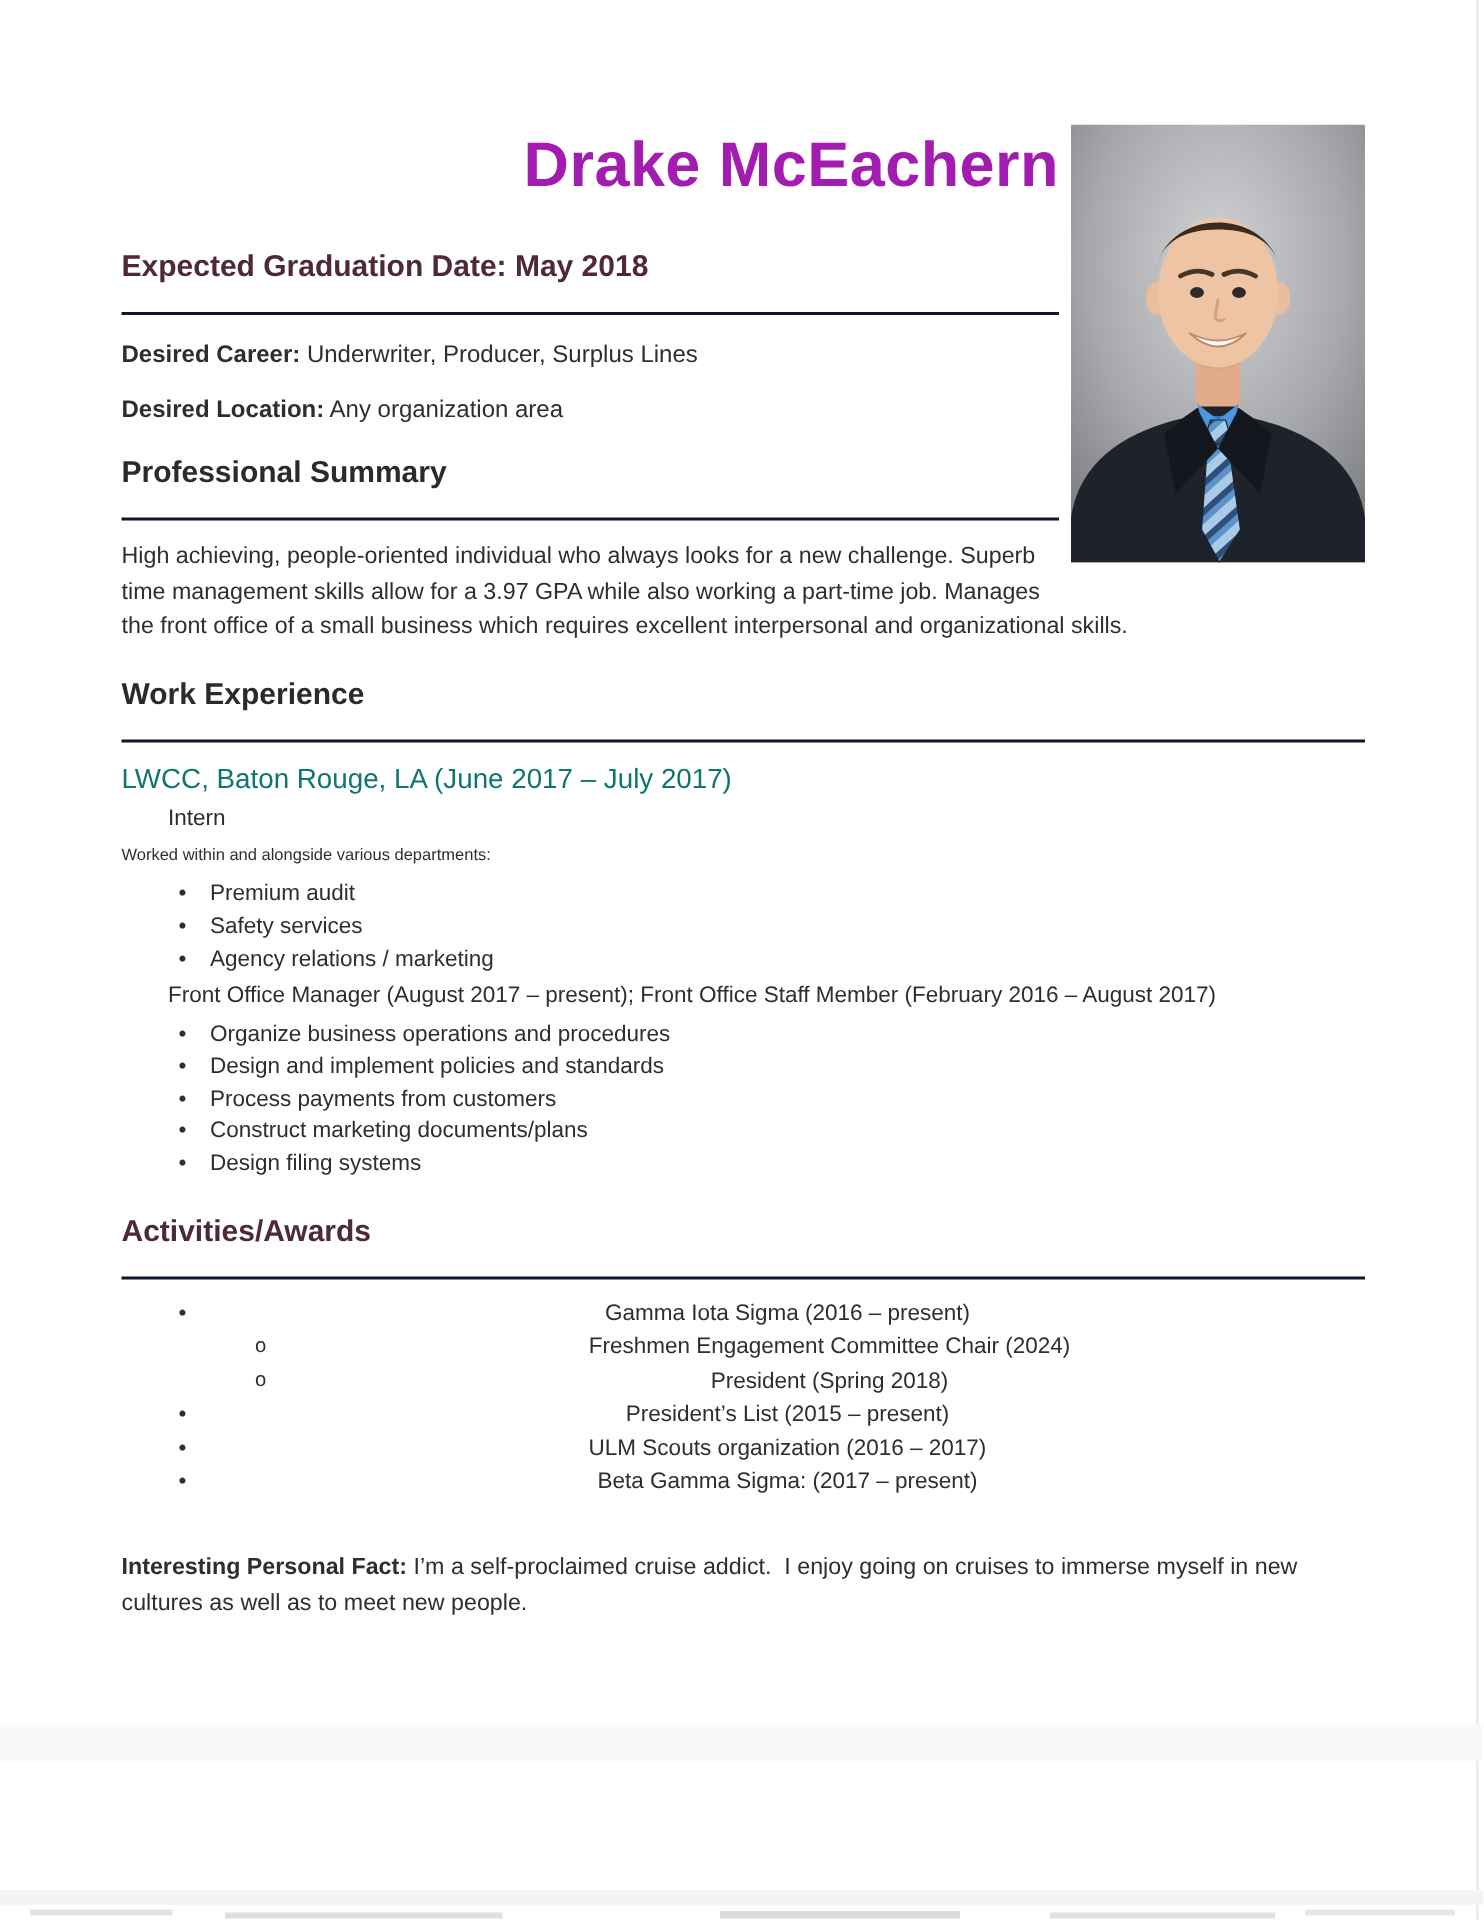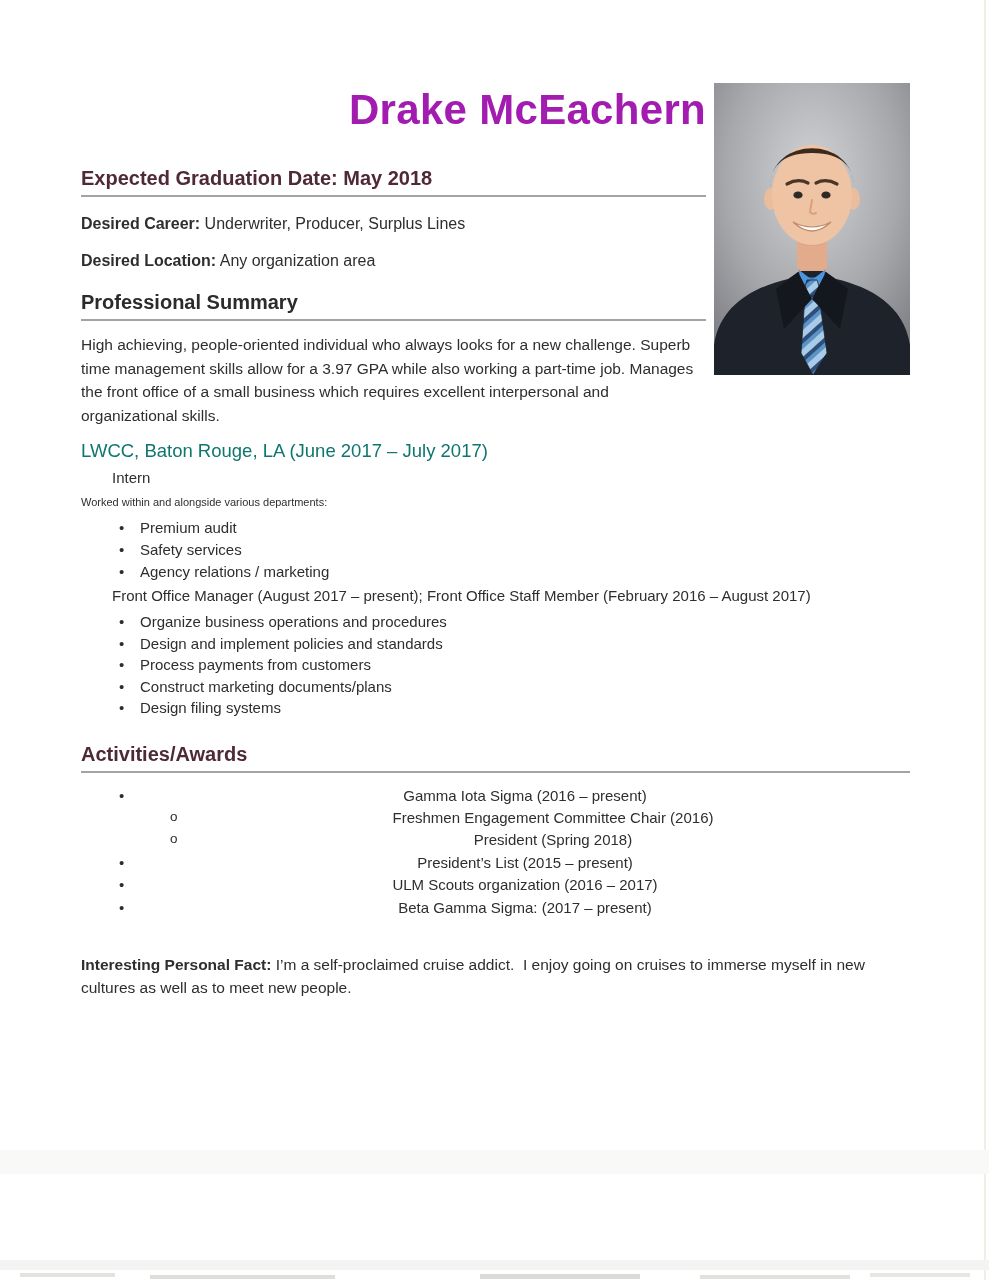--- a/index.html
+++ b/index.html
@@ -19,21 +19,21 @@
   }
   .photo svg { display: block; width: 196px; height: 292px; }
 
   h1.name {
     margin: 0; font-size: 42px; line-height: 48px;
     font-weight: bold; color: #a21caf; letter-spacing: 0.3px; text-align: right;
   }
 
   h2 {
     margin: 0; font-size: 20px; line-height: 24px; font-weight: bold;
-    padding-bottom: 5px; border-bottom: 2px solid #a3a3a3;
+    padding-bottom: 18px; border-bottom: 2px solid #0f172a;
     overflow: hidden; 
   }
   h2.h-maroon { color: #4e2a36; }
   h2.h-dark   { color: #2b2b2b; }
 
   .grad-heading { margin-top: 32px; }
   .summary-heading { margin-top: 19px; }
   .work-heading { margin-top: 21px; clear: none; }
   .activities-heading { margin-top: 23px; }
 
@@ -155,20 +155,21 @@
   <h1 class="name">Drake McEachern</h1>
 
   <h2 class="h-maroon grad-heading">Expected Graduation Date: May 2018</h2>
 
   <p class="kv"><span class="b">Desired Career:</span><span> Underwriter, Producer, Surplus Lines</span></p>
   <p class="kv"><span class="b">Desired Location:</span><span> Any organization area</span></p>
 
   <h2 class="h-dark summary-heading">Professional Summary</h2>
   <p class="summary-text">High achieving, people-oriented individual who always looks for a new challenge. Superb time management skills allow for a 3.97 GPA while also working a part-time job. Manages the front office of a small business which requires excellent interpersonal and organizational skills.</p>
 
+  <h2 class="h-dark work-heading">Work Experience</h2>
 
   <div class="job">
     <div class="job-title">LWCC, Baton Rouge, LA (June 2017 – July 2017)</div>
     <div class="job-sub">Intern</div>
     <div class="job-intro">Worked within and alongside various departments:</div>
     <ul class="bullets">
       <li><span>Premium audit</span></li>
       <li><span>Safety services</span></li>
       <li><span>Agency relations / marketing</span></li>
     </ul>
@@ -183,21 +184,21 @@
       <li><span>Construct marketing documents/plans</span></li>
       <li><span>Design filing systems</span></li>
     </ul>
   </div>
 
   <h2 class="h-maroon activities-heading">Activities/Awards</h2>
   <ul class="act-list">
     <li>
       <span>Gamma Iota Sigma (2016 – present)</span>
       <ul class="sub-list">
-        <li><span>Freshmen Engagement Committee Chair (2016)</span></li>
+        <li><span>Freshmen Engagement Committee Chair (2024)</span></li>
         <li><span>President (Spring 2018)</span></li>
       </ul>
     </li>
     <li><span>President’s List (2015 – present)</span></li>
     <li><span>ULM Scouts organization (2016 – 2017)</span></li>
     <li><span>Beta Gamma Sigma: (2017 – present)</span></li>
   </ul>
 
   <p class="fact"><span class="b">Interesting Personal Fact:</span><span> I’m a self-proclaimed cruise addict.  I enjoy going on cruises to immerse myself in new cultures as well as to meet new people.</span></p>
 

